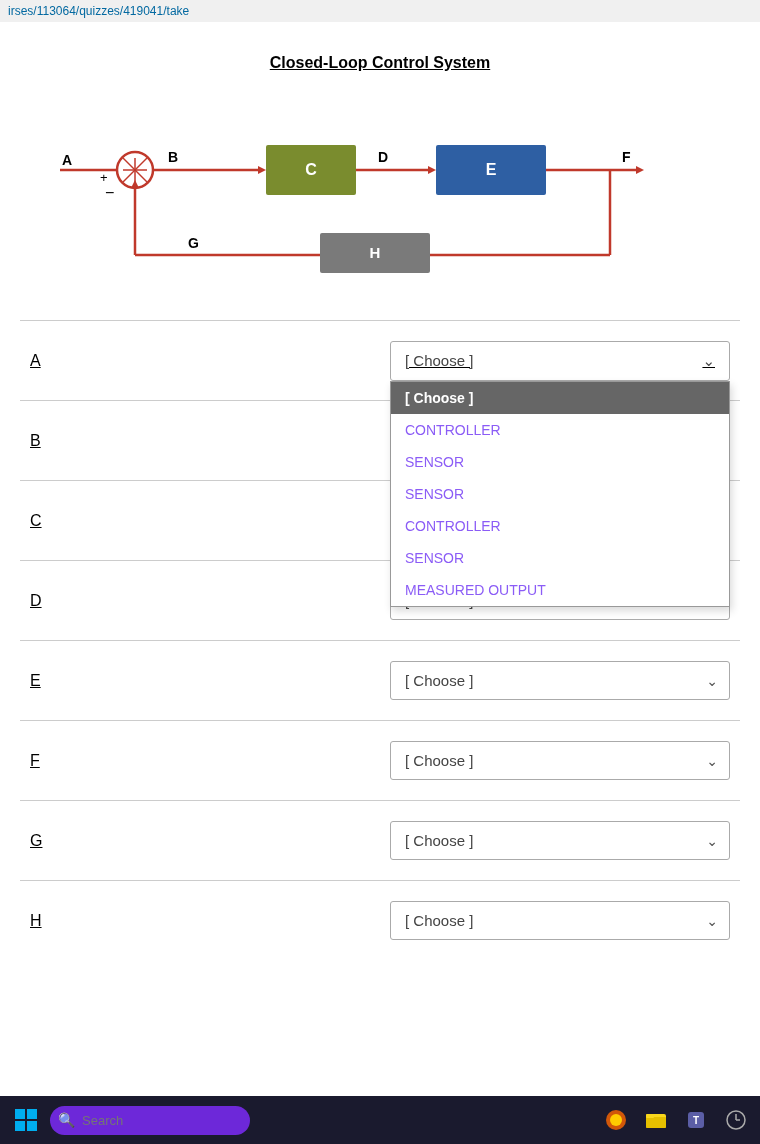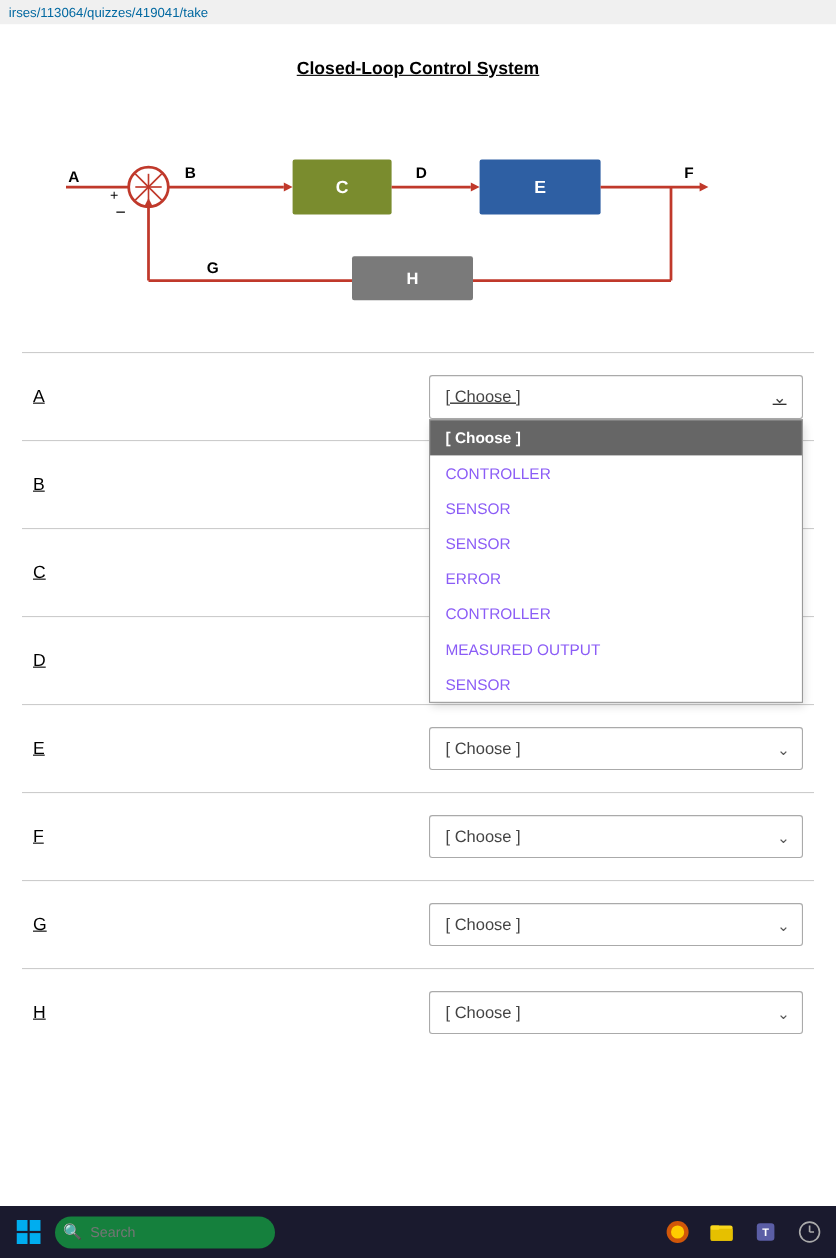--- a/index.html
+++ b/index.html
@@ -175,21 +175,21 @@
     }
 
     .search-icon-wrap {
       position: absolute;
       left: 8px;
       color: #aaa;
       font-size: 14px;
     }
 
     .taskbar-input {
-      background: #15803d;
+      background: #6d28d9;
       border: none;
       border-radius: 20px;
       padding: 7px 16px 7px 32px;
       color: #ccc;
       font-size: 13px;
       width: 200px;
       outline: none;
     }
 
     .taskbar-icons {
@@ -282,24 +282,23 @@
         <div class="dropdown-trigger">
           <span>[ Choose ]</span>
           <span>⌄</span>
         </div>
 
         <div class="dropdown-list">
           <div class="dropdown-item selected-item">[ Choose ]</div>
           <div class="dropdown-item">CONTROLLER</div>
           <div class="dropdown-item">SENSOR</div>
           <div class="dropdown-item">SENSOR</div>
-          <div class="dropdown-item">ERROR</div>
           <div class="dropdown-item">CONTROLLER</div>
+          <div class="dropdown-item">SENSOR</div>
           <div class="dropdown-item">MEASURED OUTPUT</div>
-          <div class="dropdown-item">SENSOR</div>
         </div>
       </div>
     </div>
 
     <div class="question-row">
       <div class="question-label">B</div>
       <div class="select-wrapper">
         <select class="select-box">
           <option>[ Choose ]</option>
           <option>CONTROLLER</option>

